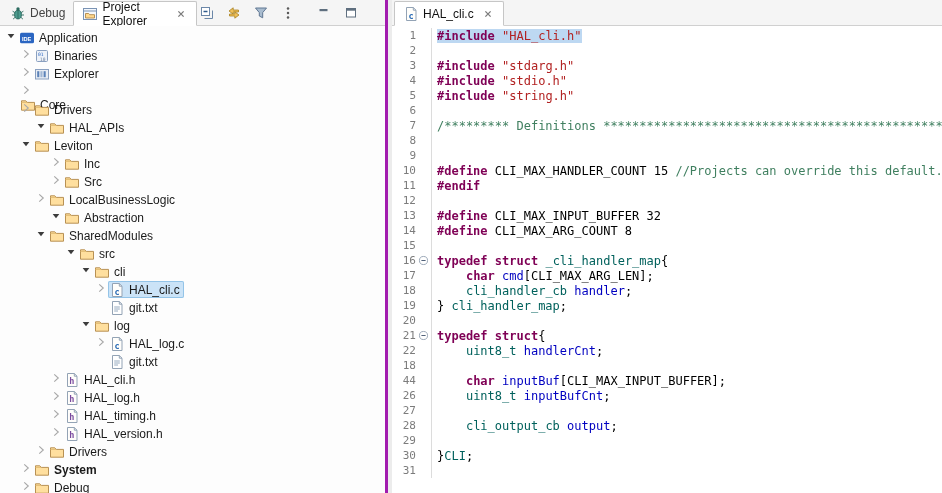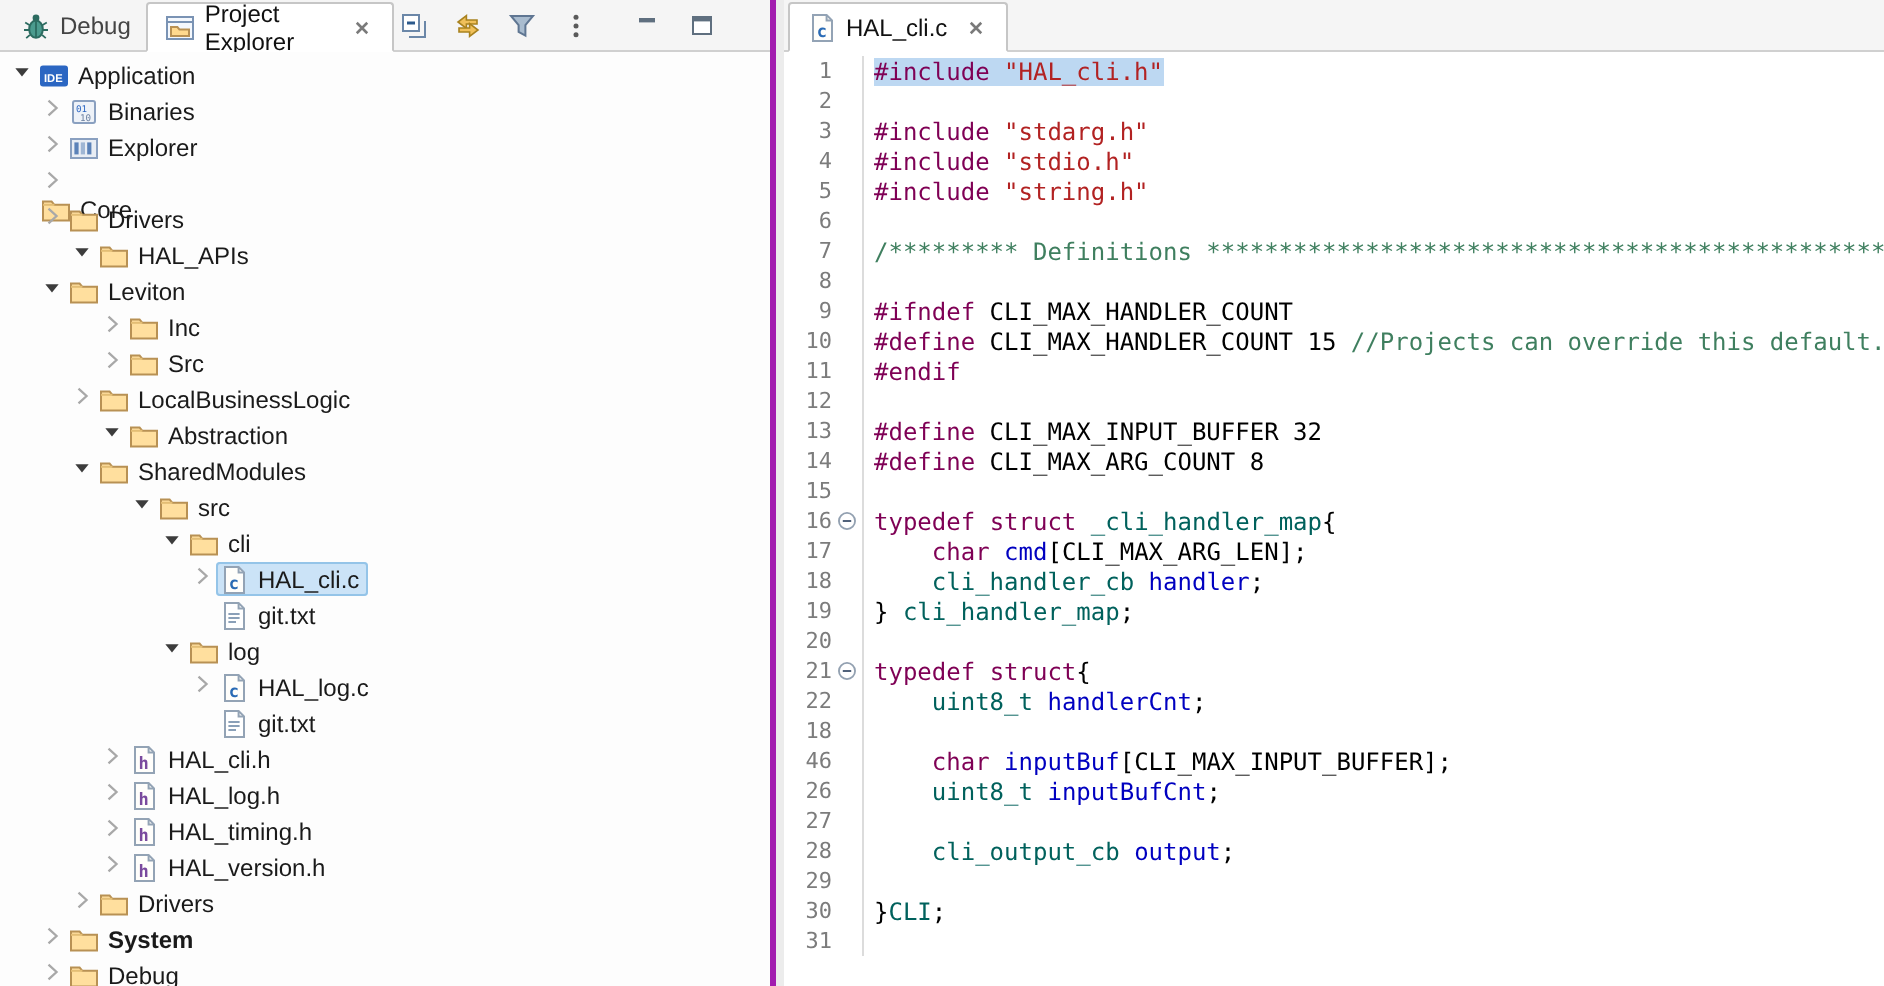--- a/index.html
+++ b/index.html
@@ -32,21 +32,21 @@
   .tlabel{color:#1a1a1a;}
 
   .code{flex:1;overflow:hidden;font-family:"DejaVu Sans Mono","Liberation Mono",monospace;
     font-size:12px;background:#fff;padding-top:2px;}
   .cl{height:15px;display:flex;align-items:center;overflow:hidden;}
   .ln{width:24px;min-width:24px;text-align:right;color:#7c7c7c;font-size:11px;}
   .foldcol{width:15px;min-width:15px;height:15px;display:inline-flex;align-items:center;justify-content:center;border-right:1px solid #dcdcdc;}
   .foldcol svg{width:11px;height:11px;}
   .ct{margin-left:5px;white-space:pre;color:var(--pln,#000);}
   .ct.hl{background:var(--selbg,#bdd8f2);}
-  .tok-kw{color:var(--kw,#7f0055);font-weight:normal;}
+  .tok-kw{color:var(--kw,#7f0055);font-weight:bold;}
   .tok-str{color:var(--str,#b22222);}
   .tok-cmt{color:var(--cmt,#3f7f5f);}
   .tok-typ{color:var(--typ,#00615c);}
   .tok-fld{color:var(--fld,#0000c0);}
   .tok-pln{color:var(--pln,#000);}
 </style>
 </head>
 <body>
 
 <div class="app">
@@ -611,21 +611,20 @@
           <span class="ct"><span class="tok-cmt">/********* Definitions **********************************************************************</span></span>
         </div>
         <div class="cl">
           <span class="ln">8</span>
           <span class="foldcol"></span>
           <span class="ct"></span>
         </div>
         <div class="cl">
           <span class="ln">9</span>
           <span class="foldcol"></span>
-          <span class="ct"><span class="tok-kw">#ifndef</span><span class="tok-pln"> CLI_MAX_HANDLER_COUNT</span></span>
         </div>
         <div class="cl">
           <span class="ln">10</span>
           <span class="foldcol"></span>
           <span class="ct"><span class="tok-kw">#define</span><span class="tok-pln"> CLI_MAX_HANDLER_COUNT 15 </span><span class="tok-cmt">//Projects can override this default.</span></span>
         </div>
         <div class="cl">
           <span class="ln">11</span>
           <span class="foldcol"></span>
           <span class="ct"><span class="tok-kw">#endif</span></span>
@@ -694,21 +693,21 @@
           <span class="ln">22</span>
           <span class="foldcol"></span>
           <span class="ct"><span class="tok-pln">    </span><span class="tok-typ">uint8_t</span><span class="tok-pln"> </span><span class="tok-fld">handlerCnt</span><span class="tok-pln">;</span></span>
         </div>
         <div class="cl">
           <span class="ln">18</span>
           <span class="foldcol"></span>
           <span class="ct"></span>
         </div>
         <div class="cl">
-          <span class="ln">46</span>
+          <span class="ln">44</span>
           <span class="foldcol"></span>
           <span class="ct"><span class="tok-pln">    </span><span class="tok-kw">char</span><span class="tok-pln"> </span><span class="tok-fld">inputBuf</span><span class="tok-pln">[CLI_MAX_INPUT_BUFFER];</span></span>
         </div>
         <div class="cl">
           <span class="ln">26</span>
           <span class="foldcol"></span>
           <span class="ct"><span class="tok-pln">    </span><span class="tok-typ">uint8_t</span><span class="tok-pln"> </span><span class="tok-fld">inputBufCnt</span><span class="tok-pln">;</span></span>
         </div>
         <div class="cl">
           <span class="ln">27</span>

